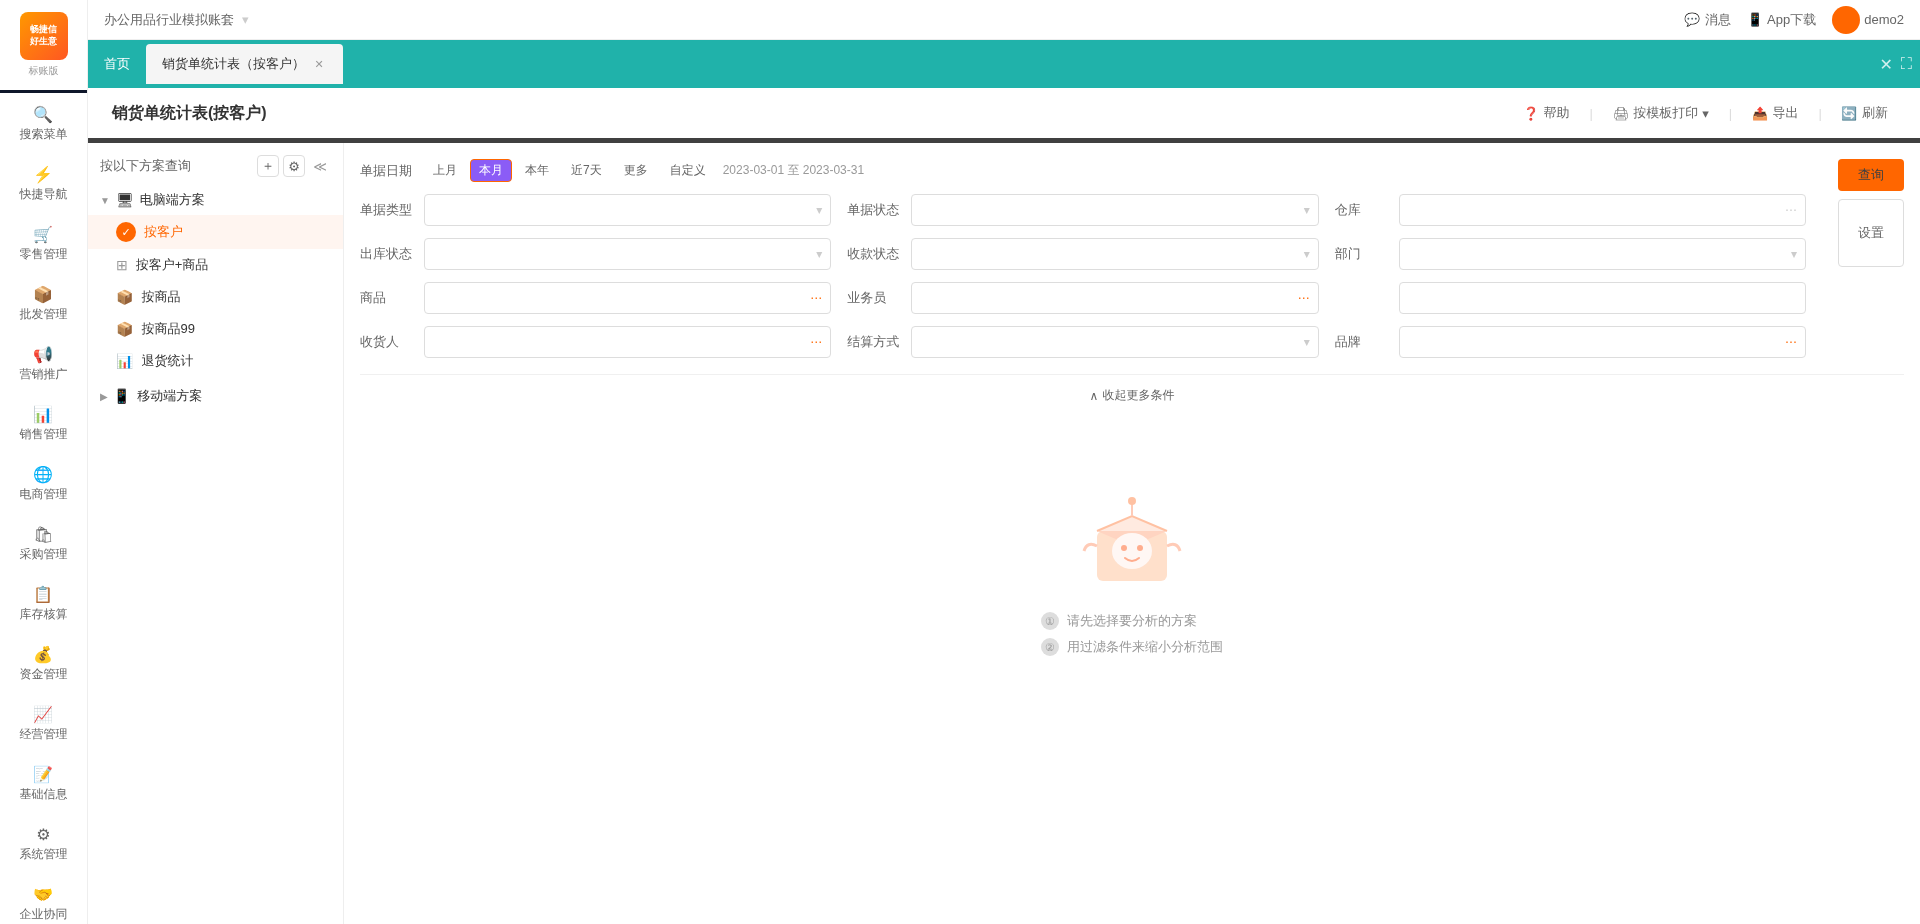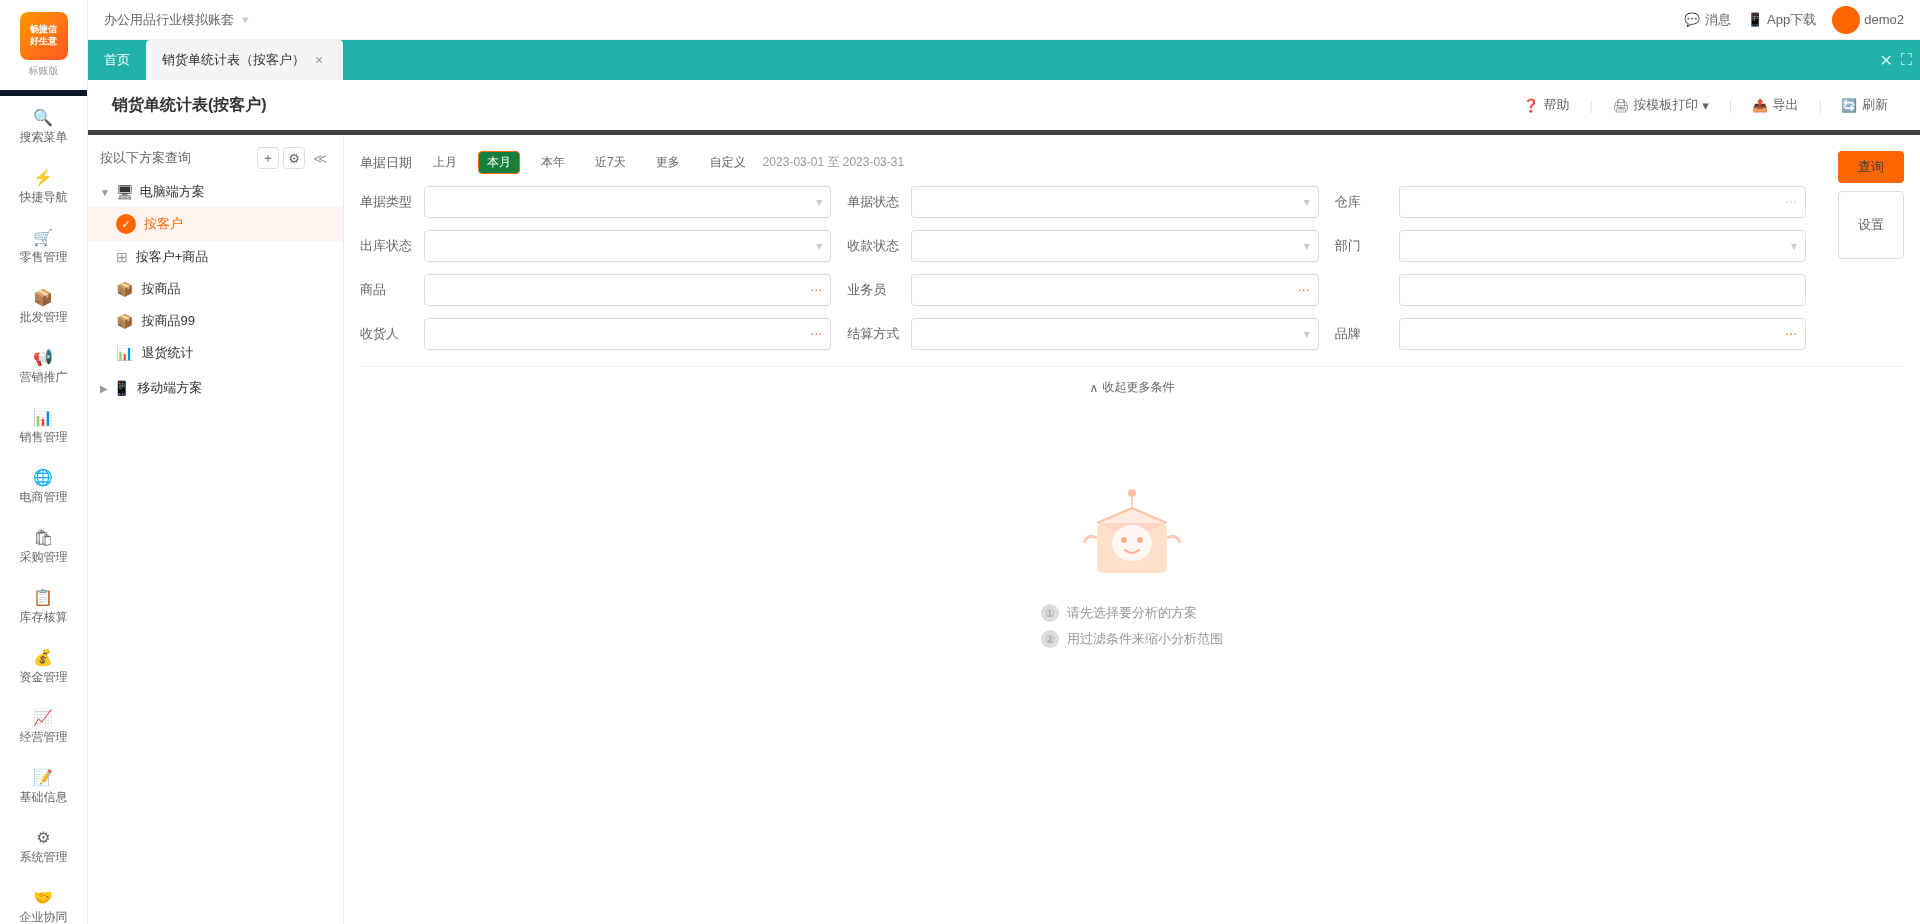--- a/index.html
+++ b/index.html
@@ -1,40 +1,40 @@
 <!DOCTYPE html>
 <html><head>
   <meta charset="utf-8">
   <style>
     * { box-sizing: border-box; margin: 0; padding: 0; }
     body { font-family: 'Microsoft YaHei', sans-serif; font-size: 13px; background: #f5f5f5; color: #333; display: flex; height: 924px; overflow: hidden; }
 
     
     .sidebar { width: 88px; background: #fff; display: flex; flex-direction: column; border-right: 1px solid #eee; flex-shrink: 0; }
-    .sidebar-logo { padding: 12px 8px; text-align: center; border-bottom: 6px solid #0f172a; }
+    .sidebar-logo { padding: 12px 8px; text-align: center; border-bottom: 3px solid #0f172a; }
     .sidebar-logo-img { width: 48px; height: 48px; background: linear-gradient(135deg, #ff9800, #ff5722); border-radius: 8px; display: inline-flex; align-items: center; justify-content: center; color: white; font-size: 10px; font-weight: bold; line-height: 1.2; }
     .sidebar-logo-text { font-size: 10px; color: #999; margin-top: 4px; }
     .sidebar-nav { flex: 1; overflow-y: auto; }
     .sidebar-item { padding: 10px 4px; text-align: center; cursor: pointer; color: #666; font-size: 12px; border-radius: 4px; margin: 2px 4px; }
     .sidebar-item-icon { font-size: 16px; margin-bottom: 2px; }
 
     
     .main { flex: 1; display: flex; flex-direction: column; overflow: hidden; }
 
     
     .top-header { height: 40px; background: #fff; display: flex; align-items: center; justify-content: space-between; padding: 0 16px; border-bottom: 1px solid #eee; flex-shrink: 0; }
     .top-header-left { display: flex; align-items: center; gap: 8px; }
     .breadcrumb-text { font-size: 13px; color: #666; }
     .breadcrumb-arrow { color: #ccc; }
     .top-header-right { display: flex; align-items: center; gap: 16px; }
     .header-action { display: flex; align-items: center; gap: 4px; color: #666; font-size: 13px; cursor: pointer; }
     .user-avatar { width: 28px; height: 28px; border-radius: 50%; background: #ff6600; display: inline-flex; align-items: center; justify-content: center; color: white; font-size: 12px; overflow: hidden; }
 
     
-    .tab-bar { height: 40px; background: #20b2aa; display: flex; align-items: center; padding: 0 0; flex-shrink: 0; }
+    .tab-bar { height: 48px; background: #20b2aa; display: flex; align-items: center; padding: 0 0; flex-shrink: 0; }
     .tab-item { height: 40px; display: flex; align-items: center; padding: 0 16px; cursor: pointer; font-size: 13px; color: rgba(255,255,255,0.8); gap: 6px; position: relative; }
     .tab-item.home { color: white; font-weight: 500; }
     .tab-item.active { background: #f5f5f5; color: #333; border-radius: 4px 4px 0 0; }
     .tab-close { width: 16px; height: 16px; display: flex; align-items: center; justify-content: center; border-radius: 50%; font-size: 11px; color: #999; }
     .tab-bar-actions { margin-left: auto; display: flex; align-items: center; padding-right: 8px; gap: 8px; }
     .tab-bar-btn { color: rgba(255,255,255,0.8); cursor: pointer; font-size: 16px; }
 
     
     .content { flex: 1; overflow-y: auto; background: #f5f5f5; display: flex; flex-direction: column; }
 
@@ -69,23 +69,23 @@
 
     
     .filter-panel { flex: 1; padding: 16px; }
     .filter-field { display: flex; align-items: center; flex: 1; min-width: 0; }
     .filter-label { font-size: 13px; color: #666; white-space: nowrap; margin-right: 8px; min-width: 56px; }
     .filter-input { flex: 1; height: 32px; border: 1px solid #ddd; border-radius: 4px; padding: 0 8px; font-size: 13px; color: #333; background: #fff; cursor: pointer; display: flex; align-items: center; justify-content: space-between; }
 
     
     .date-row { display: flex; align-items: center; gap: 0; margin-bottom: 12px; }
     .date-label { font-size: 13px; color: #666; white-space: nowrap; margin-right: 8px; min-width: 56px; }
-    .date-tabs { display: flex; gap: 12px; margin-right: 8px; }
+    .date-tabs { display: flex; gap: 4px; margin-right: 8px; }
     .date-tab { padding: 2px 8px; border-radius: 4px; font-size: 12px; cursor: pointer; color: #666; border: 1px solid transparent; }
-    .date-tab.active { background: #15803d; color: white; border-color: #ff6600; }
+    .date-tab.active { background: #8b5cf6; color: white; border-color: #ff6600; }
     .date-range { font-size: 12px; color: #999; }
 
     
     .action-buttons { display: flex; flex-direction: column; gap: 8px; margin-left: 16px; flex-shrink: 0; }
     .btn-query { background: #ff6600; color: #404040; border: none; border-radius: 4px; padding: 7px 20px; font-size: 13px; cursor: pointer; }
     .btn-settings { background: #fff; color: #666; border: 1px solid #ddd; border-radius: 4px; padding: 24px 16px; font-size: 13px; cursor: pointer; }
 
     
     .collapse-row { display: flex; justify-content: center; padding: 8px 0; border-top: 1px solid #f0f0f0; margin-top: 4px; }
     .collapse-btn { display: flex; align-items: center; gap: 4px; color: #666; font-size: 12px; cursor: pointer; padding: 4px 12px; border-radius: 4px; }

